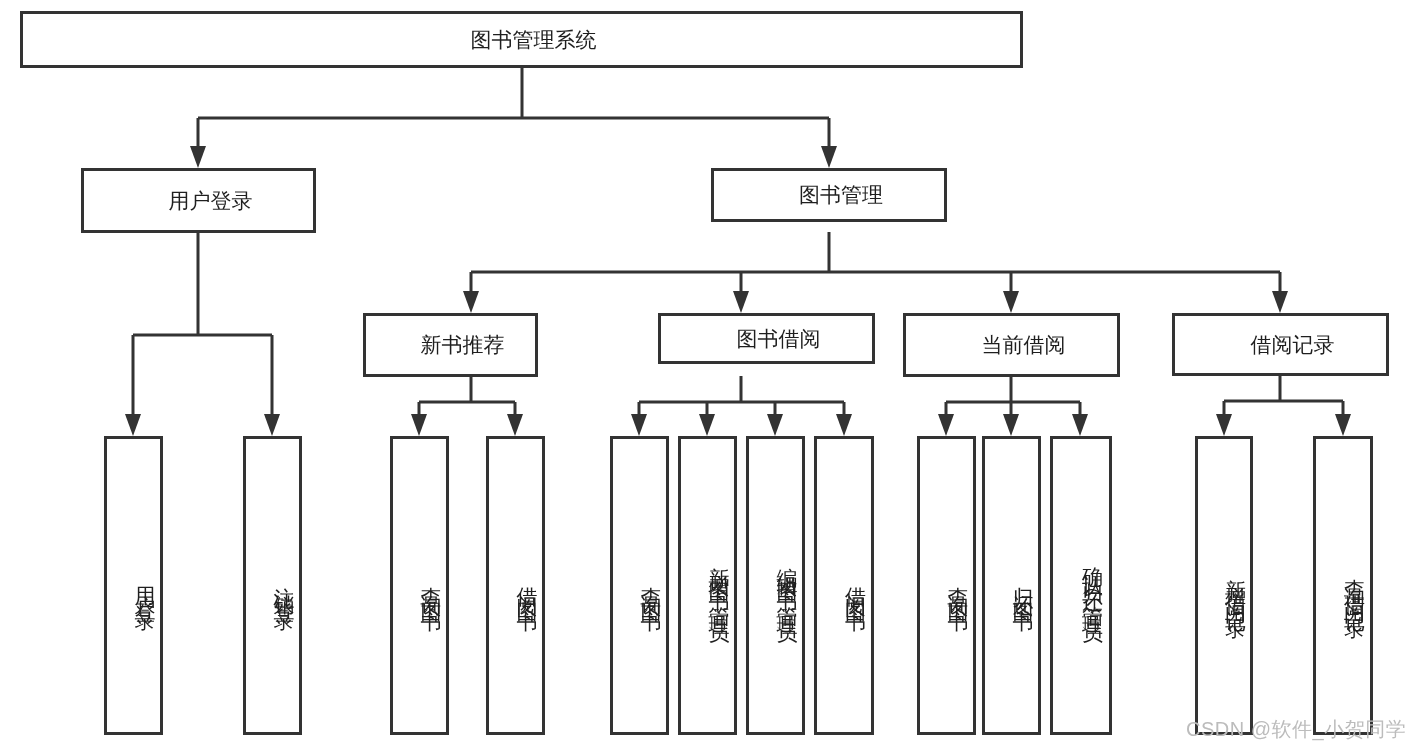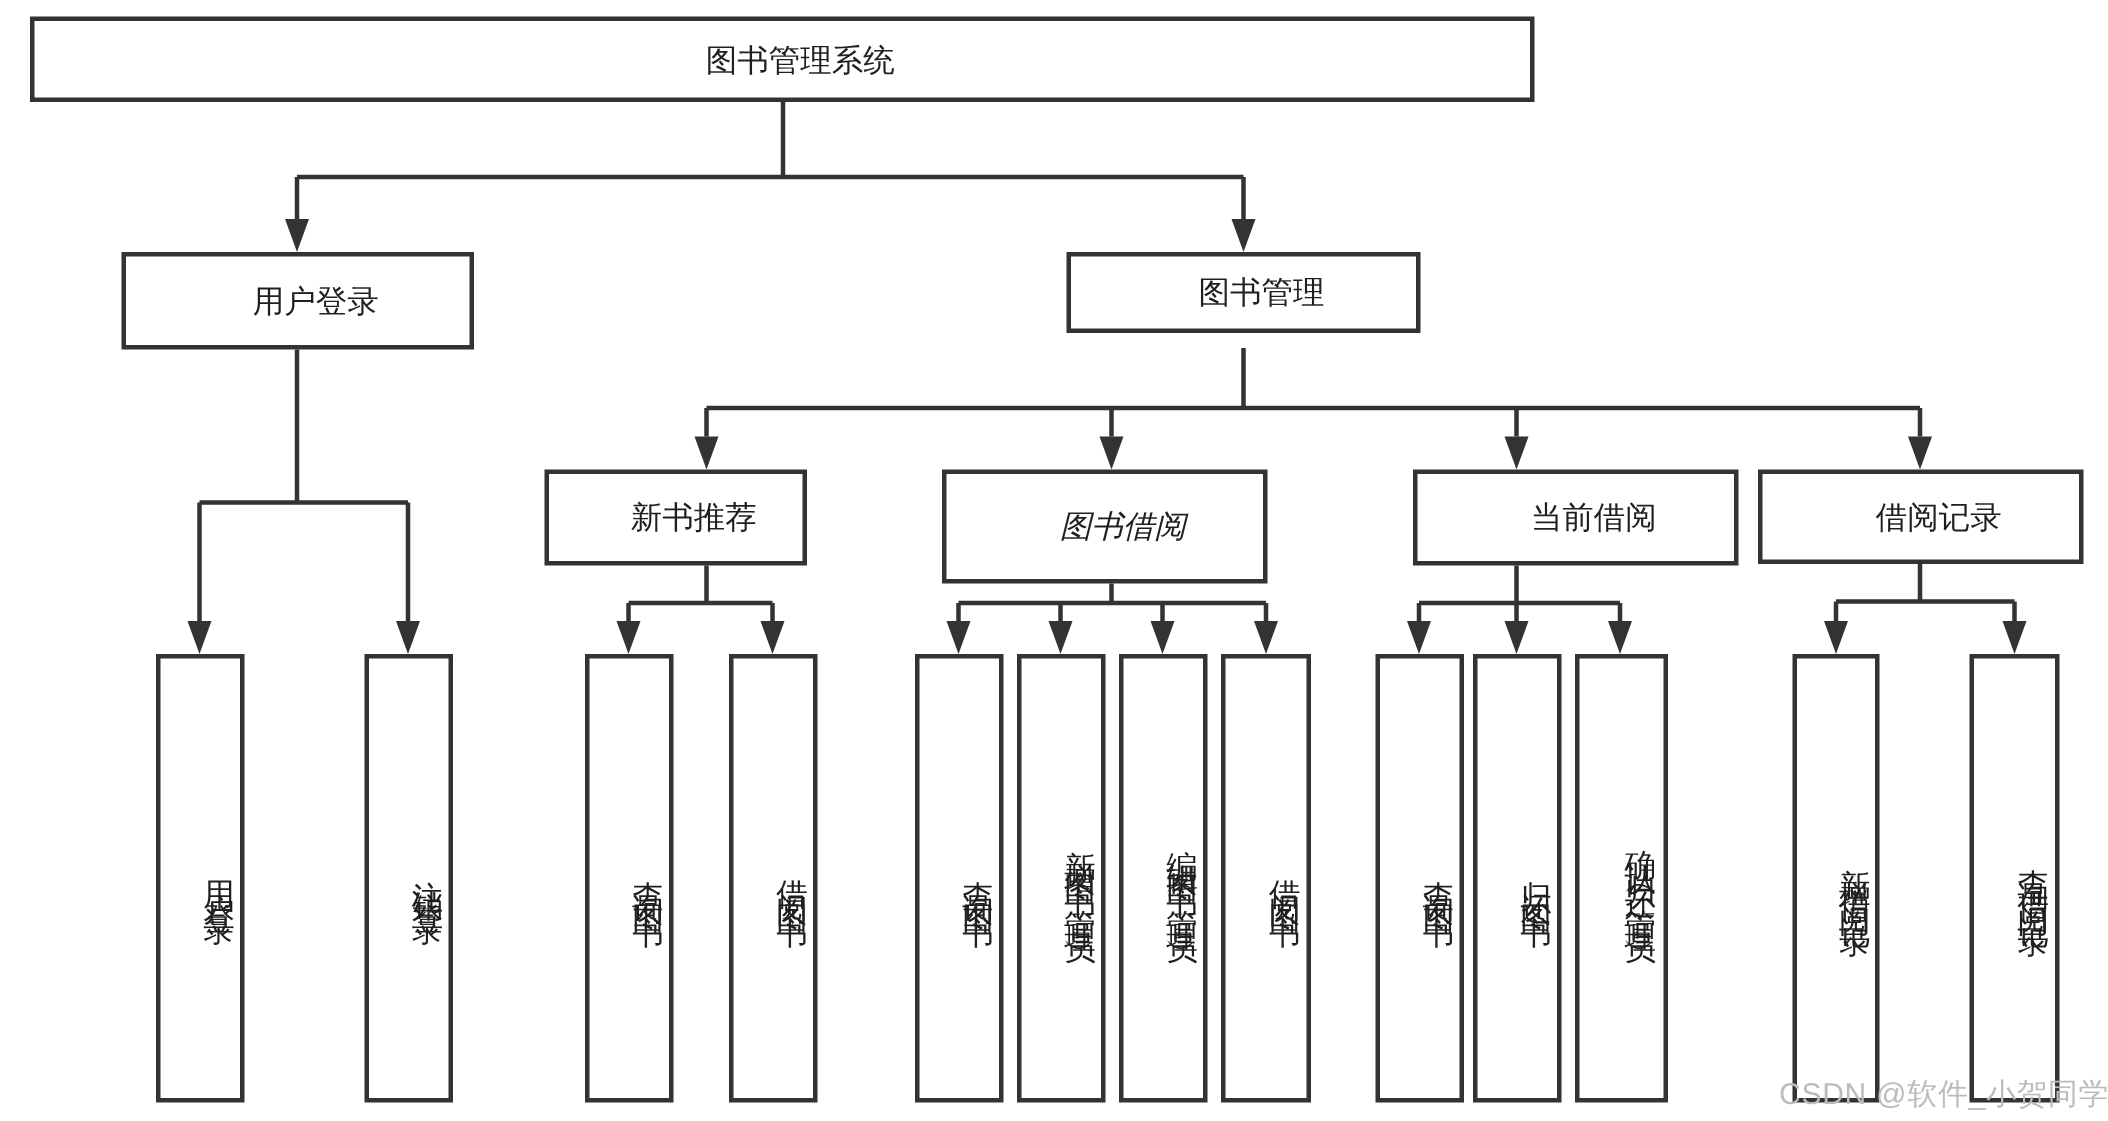--- a/index.html
+++ b/index.html
@@ -56,22 +56,22 @@
     color: var(--watermark-color);
     z-index: 5;
     letter-spacing: 0.5px;
     white-space: nowrap;
   }
   
   #n-root          { left: 20px;   top: 11px;  width: 1003px; height: 57px; }
   #n-user-login    { left: 81px;   top: 168px; width: 235px;  height: 65px; }
   #n-book-mgmt     { left: 711px;  top: 168px; width: 236px;  height: 54px; }
   #n-new-books     { left: 363px;  top: 313px; width: 175px;  height: 64px; }
-  #n-book-borrow   { left: 628px;  top: 313px; width: 217px;  height: 76px; font-style: italic; }
-  #n-current       { left: 903px;  top: 313px; width: 217px;  height: 64px; margin-left: 39px; }
+  #n-book-borrow   { left: 658px;  top: 313px; width: 217px;  height: 51px; }
+  #n-current       { left: 903px;  top: 313px; width: 217px;  height: 64px; }
   #n-records       { left: 1172px; top: 313px; width: 217px;  height: 63px; }
   #l-ul-1 { left: 104px;  width: 59px; }
   #l-ul-2 { left: 243px;  width: 59px; }
   #l-nb-1 { left: 390px;  width: 59px; }
   #l-nb-2 { left: 486px;  width: 59px; }
   #l-bb-1 { left: 610px;  width: 59px; }
   #l-bb-2 { left: 678px;  width: 59px; }
   #l-bb-3 { left: 746px;  width: 59px; }
   #l-bb-4 { left: 814px;  width: 60px; }
   #l-cb-1 { left: 917px;  width: 59px; }

